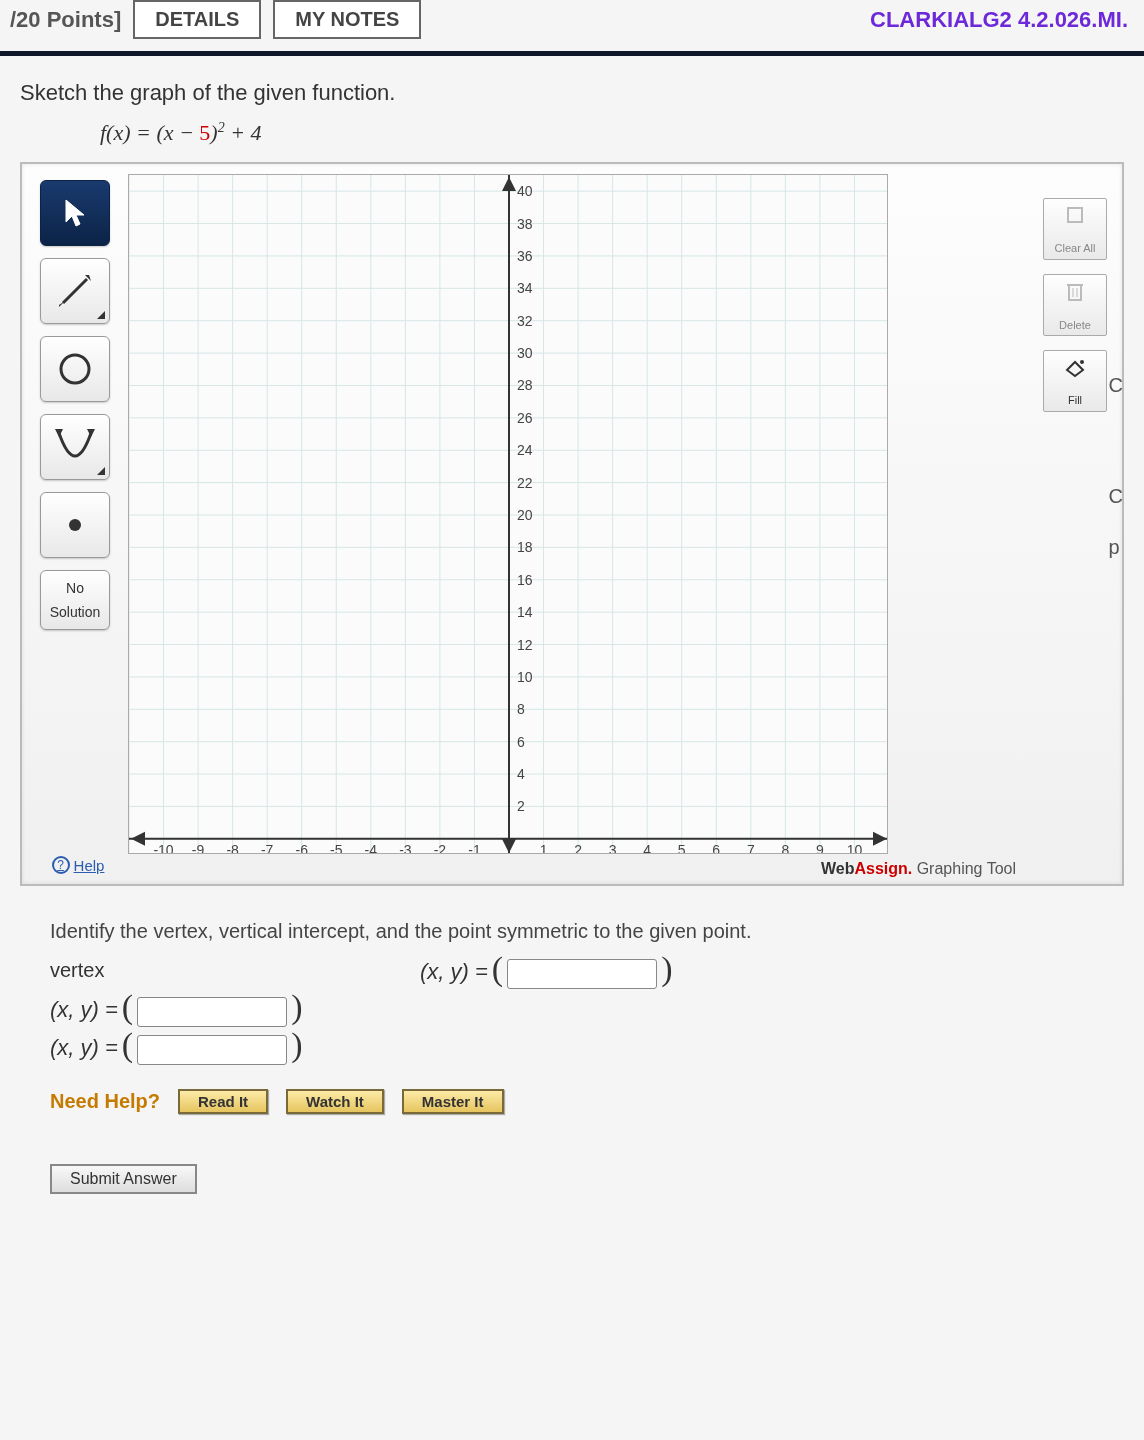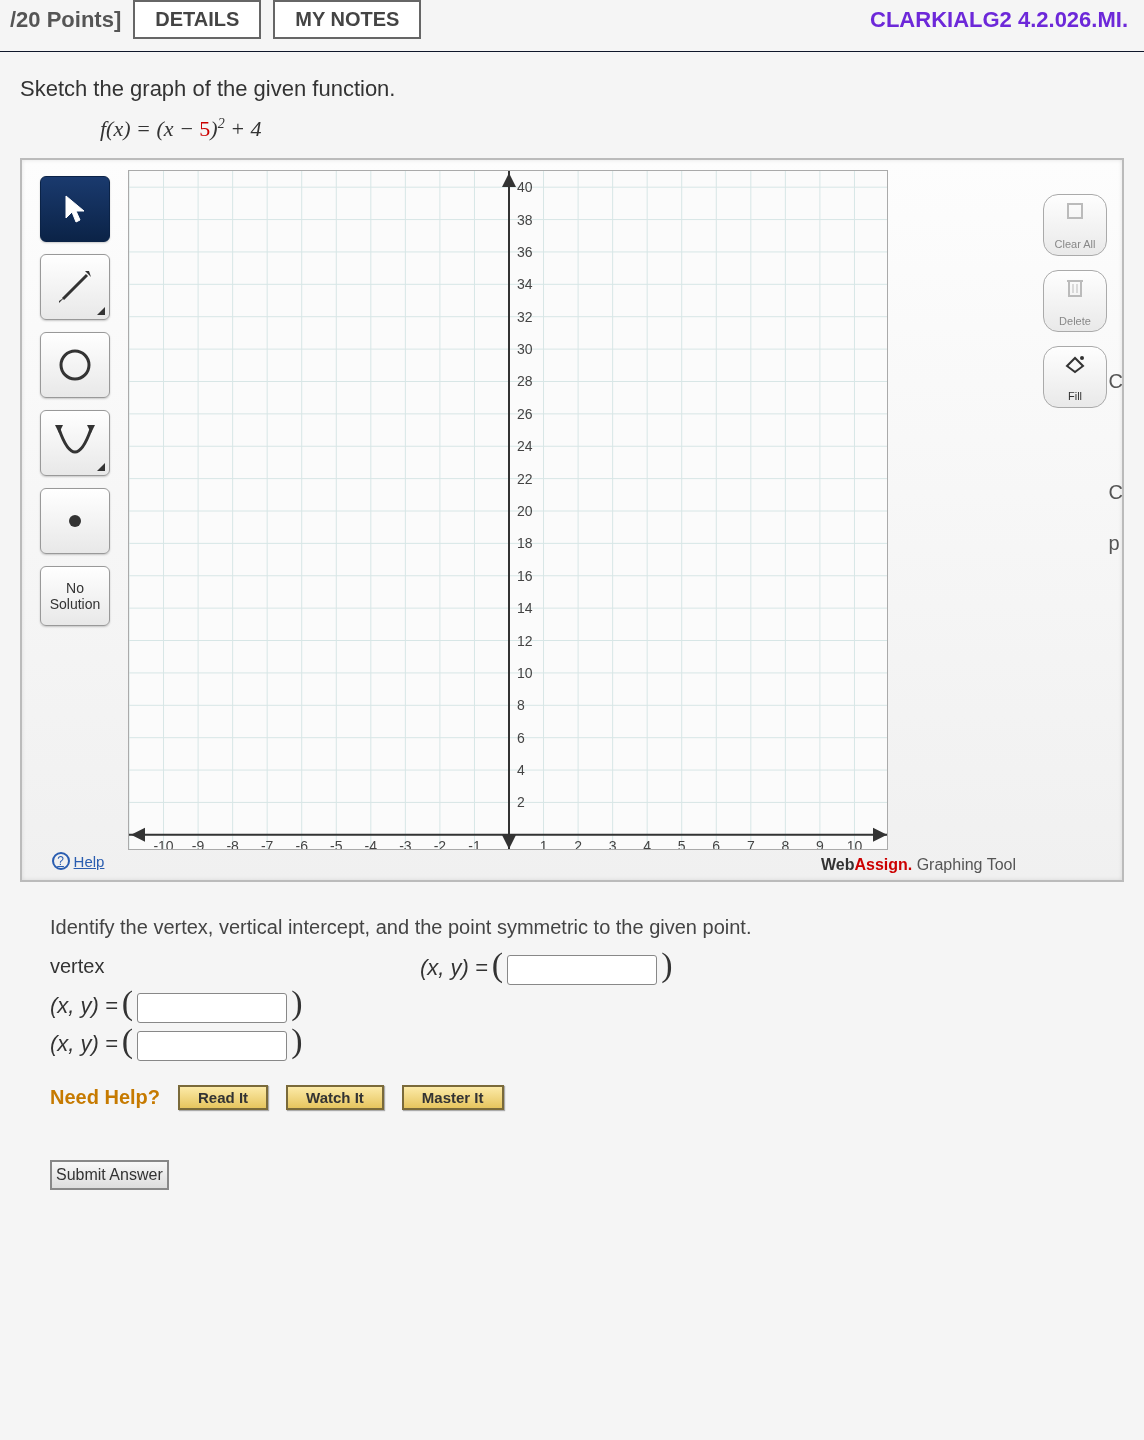--- a/index.html
+++ b/index.html
@@ -8,21 +8,21 @@
     font-family: Arial, Helvetica, sans-serif;
     background: #f5f5f5;
     width: 1144px;
     color: #333;
   }
   .top-bar {
     display: flex;
     align-items: center;
     gap: 12px;
     padding: 0 10px 12px 10px;
-    border-bottom: 1px solid #0f172a;
+    border-bottom: 5px solid #0f172a;
   }
   .top-bar .points-frag {
     font-size: 22px;
     font-weight: bold;
     color: #555;
   }
   .top-btn {
     border: 2px solid #666;
     background: #fff;
     padding: 6px 20px;
@@ -96,21 +96,21 @@
     position:absolute;right:4px;bottom:4px;
     width:0;height:0;border-left:8px solid transparent;
     border-bottom:8px solid #333;
   }
   .right-tools {
     width: 74px;
     display:flex;flex-direction:column;gap:14px;align-items:center;
     padding-top: 24px;
   }
   .rtool {
-    width:64px;height:62px;border:1px solid #aaa;border-radius:15px;
+    width:64px;height:62px;border:1px solid #aaa;border-radius:2px;
     background:linear-gradient(#fefefe,#e9e9e9);
     display:flex;flex-direction:column;align-items:center;justify-content:center;
     font-size:11px;color:#888;gap:16px;cursor:pointer;
   }
   .rtool.active { color:#333; }
   .canvas-wrap { flex:1; display:flex; flex-direction:column; }
   .help-link {
     color:#2a5db0;text-decoration:underline;font-size:15px;
     display:flex;align-items:center;gap:4px;cursor:pointer;
     margin-top:auto;padding:10px 0 4px 6px;
@@ -139,21 +139,21 @@
     margin:24px 0 10px 0;display:flex;align-items:center;gap:18px;
   }
   .need-help-label { color:#c67a00;font-weight:bold;font-size:20px; }
   .help-btn {
     border:2px solid #7a6a3a;background:linear-gradient(#fceaa8,#e6c55e);
     padding:2px 18px;font-size:15px;font-weight:bold;color:#333;cursor:pointer;
     box-shadow: 1px 1px 1px rgba(0,0,0,.3);
   }
   .submit-btn {
     border:2px solid #888;background:linear-gradient(#f8f8f8,#ddd);
-    padding:4px 4px;font-size:16px;color:#333;cursor:pointer;
+    padding:4px 18px;font-size:16px;color:#333;cursor:pointer;
     margin:20px 0 0 0;
   }
   .submit-wrap { padding: 10px 0 30px 30px; border-top: none; }
   svg.grid { background:#fbfbfb;border:1px solid #aaa; }
   .axis-num { font-size:14px;fill:#444;font-family:Arial; }
   .side-sliver {
     position:absolute;right:-1px;top:210px;
     display:flex;flex-direction:column;gap:28px;
     font-size:20px;color:#555;
   }
@@ -202,21 +202,21 @@
               <polygon points="2,2 10,2 6,10" fill="#333"></polygon>
               <polygon points="34,2 42,2 38,10" fill="#333"></polygon>
             </svg>
           <span class="corner"></span>
         </div>
         <div class="tool">
           <svg width="20" height="20">
               <circle cx="10" cy="10" r="6" fill="#333"></circle>
             </svg>
         </div>
-        <div class="tool" style="height:60px;font-size:14px;line-height:16px;">
+        <div class="tool" style="height:60px;font-size:14px;line-height:24px;">
           <span style="white-space:pre-line">No
 Solution</span>
         </div>
         <a class="help-link">
           <span style="display:inline-flex;width:18px;height:18px;border:2px solid #2a5db0;border-radius:50%;align-items:center;justify-content:center;font-size:12px;color:#2a5db0;text-decoration:none;">?</span>
           <span>Help</span>
         </a>
       </div>
 
       <div class="canvas-wrap">

